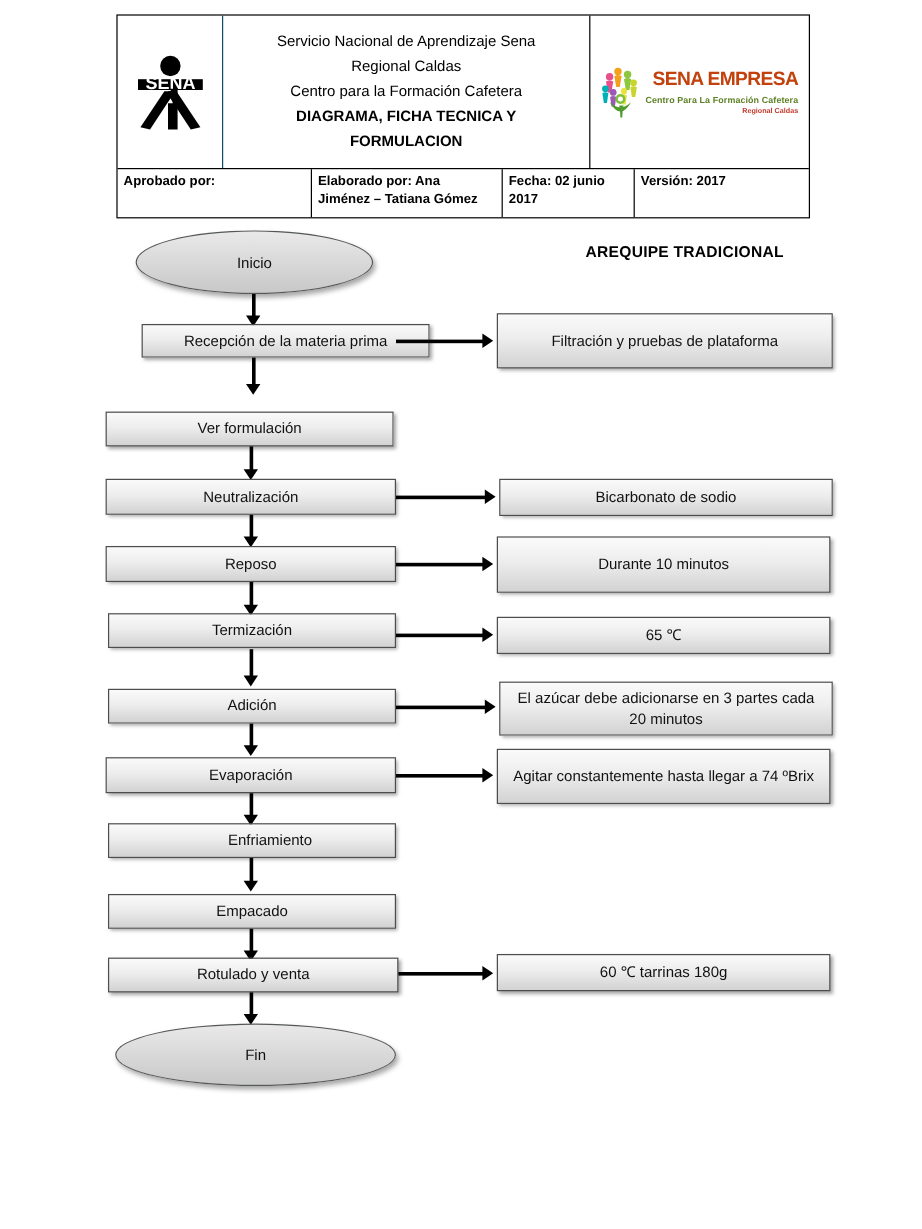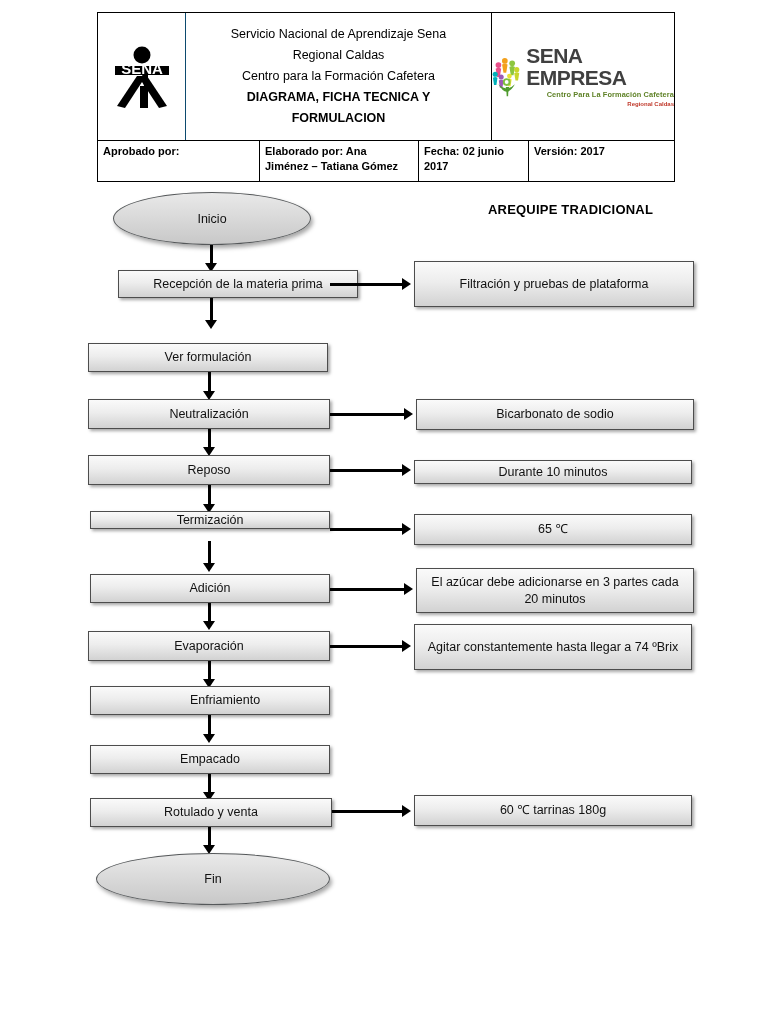--- a/index.html
+++ b/index.html
@@ -100,23 +100,23 @@
     align-items: center;
     gap: 3px;
   }
   .empresa-text {
     display: flex;
     flex-direction: column;
     align-items: flex-end;
   }
   .empresa-title {
     font-family: "Liberation Sans", sans-serif;
-    font-size: 21px;
-    font-weight: bold;
-    color: #404040;
+    font-size: 16px;
+    font-weight: bold;
+    color: #c2410c;
     letter-spacing: -0.5px;
     line-height: 22px;
   }
   .empresa-sub {
     font-size: 7.4px;
     font-weight: bold;
     color: #5f8227;
     letter-spacing: 0.1px;
     line-height: 9px;
     margin-top: 1px;
@@ -294,28 +294,28 @@
 
   <div class="node" style="left:88px; top:399px; width:242px; height:30px;">Neutralización</div>
   <div class="node" style="left:416px; top:399px; width:278px; height:31px;">Bicarbonato de sodio</div>
   <div class="arrow arrow-h" style="left:330px; top:413px; width:76px;"></div>
   <div class="arrowhead-right" style="left:404px; top:408px;"></div>
 
   <div class="arrow arrow-v" style="left:208px; top:429px; height:20px;"></div>
   <div class="arrowhead-down" style="left:203px; top:447px;"></div>
 
   <div class="node" style="left:88px; top:455px; width:242px; height:30px;">Reposo</div>
-  <div class="node" style="left:414px; top:460px; width:278px; height:24px;">Durante 10 minutos</div>
+  <div class="node" style="left:414px; top:447px; width:278px; height:47px;">Durante 10 minutos</div>
   <div class="arrow arrow-h" style="left:330px; top:469px; width:74px;"></div>
   <div class="arrowhead-right" style="left:402px; top:464px;"></div>
 
   <div class="arrow arrow-v" style="left:208px; top:485px; height:21px;"></div>
   <div class="arrowhead-down" style="left:203px; top:504px;"></div>
 
-  <div class="node" style="left:90px; top:511px; width:240px; height:18px;">Termización</div>
+  <div class="node" style="left:90px; top:511px; width:240px; height:29px;">Termización</div>
   <div class="node" style="left:414px; top:514px; width:278px; height:31px;">65 ℃</div>
   <div class="arrow arrow-h" style="left:330px; top:528px; width:74px;"></div>
   <div class="arrowhead-right" style="left:402px; top:523px;"></div>
 
   <div class="arrow arrow-v" style="left:208px; top:541px; height:25px;"></div>
   <div class="arrowhead-down" style="left:203px; top:563px;"></div>
 
   <div class="node" style="left:90px; top:574px; width:240px; height:29px;">Adición</div>
   <div class="node" style="left:416px; top:568px; width:278px; height:45px;">El azúcar debe adicionarse en 3 partes cada 20 minutos</div>
   <div class="arrow arrow-h" style="left:330px; top:588px; width:76px;"></div>

